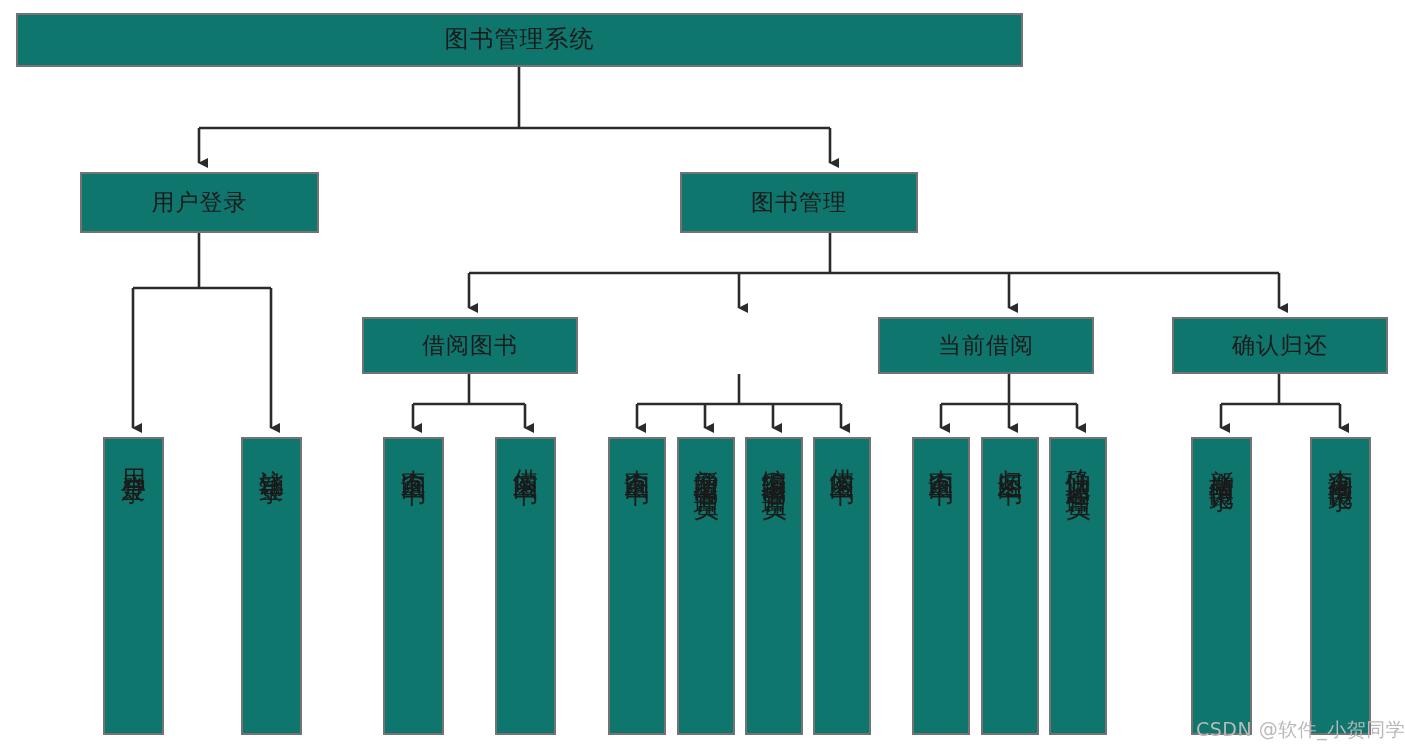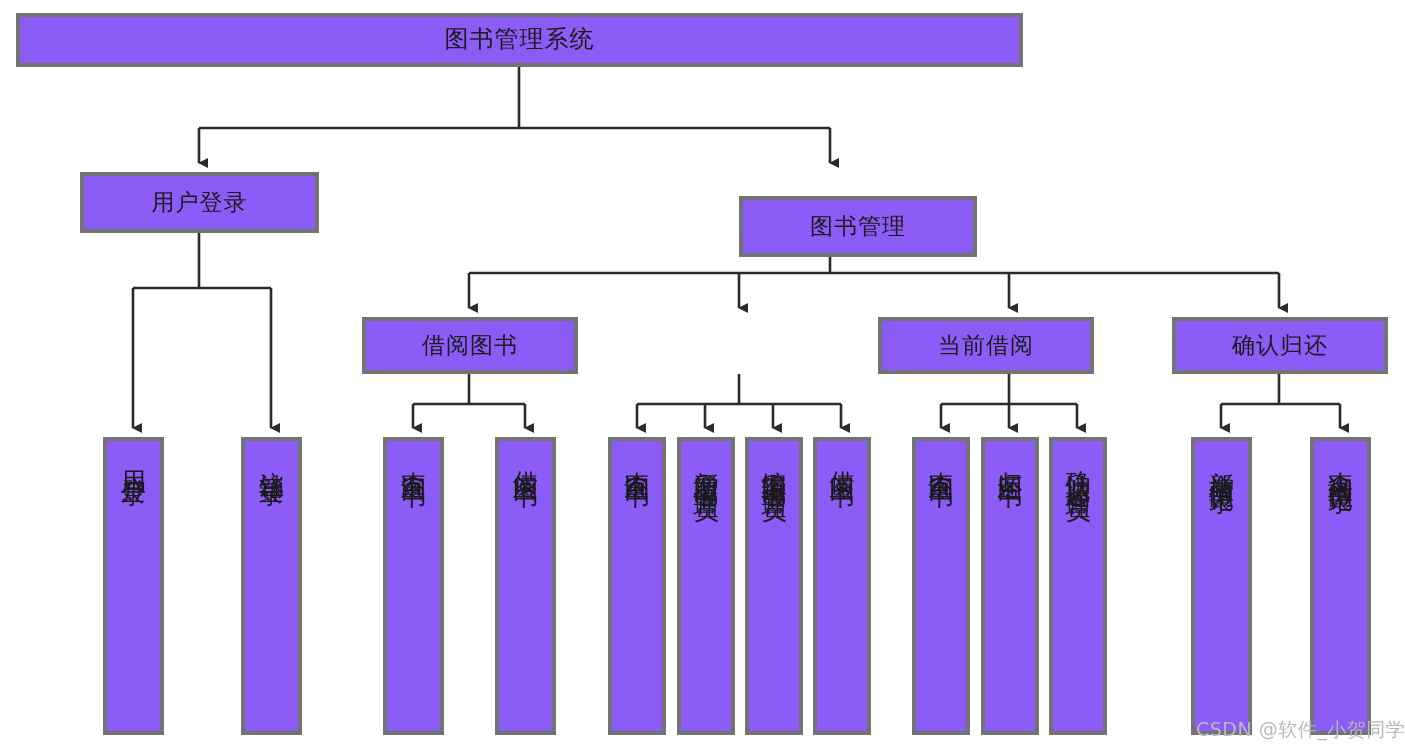--- a/index.html
+++ b/index.html
@@ -21,22 +21,22 @@
     position: absolute;
     left: 0;
     top: 0;
     width: 1405px;
     height: 747px;
     pointer-events: none;
   }
   .node {
     position: absolute;
     box-sizing: border-box;
-    border: 4px solid #737373;
-    background: #8b5cf6;
+    border: 2px solid #737373;
+    background: #0f766e;
     display: flex;
     align-items: center;
     justify-content: center;
     color: #1a1a1a;
   }
   .node .label {
     display: block;
     text-align: center;
     letter-spacing: 1px;
     line-height: 1.22;
@@ -122,21 +122,21 @@
     </g>
   </svg>
 
   <div class="node horizontal root" style="left:16px; top:13px; width:1007px; height:54px;">
     <span class="label">图书管理系统</span>
   </div>
 
   <div class="node horizontal" style="left:80px; top:172px; width:239px; height:61px;">
     <span class="label">用户登录</span>
   </div>
-  <div class="node horizontal" style="left:739px; top:172px; width:238px; height:61px;margin-top:24px;">
+  <div class="node horizontal" style="left:680px; top:172px; width:238px; height:61px;">
     <span class="label">图书管理</span>
   </div>
 
   <div class="node horizontal" style="left:362px; top:317px; width:216px; height:57px;">
     <span class="label">借阅图书</span>
   </div>
   <div class="node horizontal" style="left:878px; top:317px; width:216px; height:57px;">
     <span class="label">当前借阅</span>
   </div>
   <div class="node horizontal" style="left:1172px; top:317px; width:216px; height:57px;">

